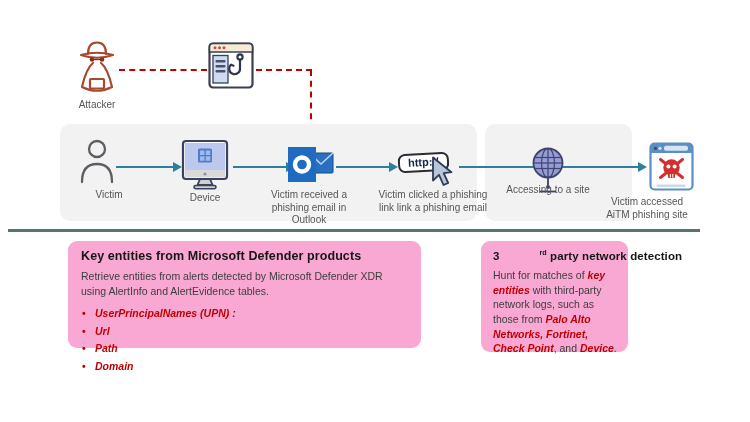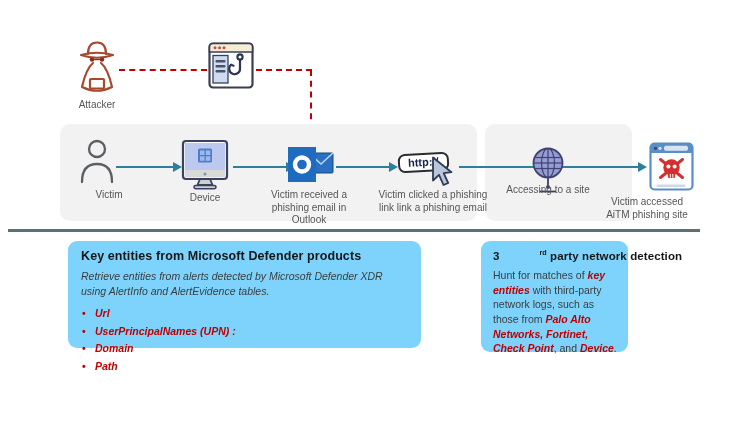--- a/index.html
+++ b/index.html
@@ -21,21 +21,21 @@
   .dash-h { position:absolute; height:0; border-top:2px dashed #c00000; }
   .dash-v { position:absolute; width:0; border-left:2px dashed #c00000; }
   .dash-head-down { position:absolute; width:0; height:0;
     border-top:8px solid #c00000; border-left:5px solid transparent; border-right:5px solid transparent; }
 
   .divider { position:absolute; background:#567471; }
 
   .http-badge { position:absolute; background:#fff; border:2px solid #2b2b33; border-radius:7px;
     font-size:11px; font-weight:bold; color:#14244a; padding:1px 8px 2px 8px; transform:rotate(-3deg); }
 
-  .panel { position:absolute; background:#7dd3fc; border-radius:9px; padding:8px 13px; }
+  .panel { position:absolute; background:#f9a8d4; border-radius:9px; padding:8px 13px; }
   .panel h3 { font-size:12.5px; color:#161616; letter-spacing:0.1px; }
   .panel .body { margin-top:6px; font-size:10.5px; line-height:1.4; color:#3d3d3d; }
   .panel-r h3 { font-size:11.5px; white-space:nowrap; }
   sup { font-size:0.62em;padding-left:40px; }
   .red { color:#c00000; font-weight:bold; font-style:italic; }
   ul.bullets { list-style:none; margin-top:8px; }
   ul.bullets li { position:relative; padding-left:14px; font-size:10.5px; line-height:1.38;
     color:#c00000; font-weight:bold; font-style:italic; margin-bottom:3px; }
   ul.bullets li::before { content:"\2022"; position:absolute; left:1px; top:0; font-style:normal; color:#c00000; }
 </style>
@@ -181,26 +181,26 @@
       </g>
       <rect x="7.5" y="42.5" width="29" height="2.4" rx="1.2" fill="#cdd9e8"></rect>
     </svg>
   </div>
   <div class="icon-label" style="left:604px; top:196px; width:86px;">Victim accessed AiTM phishing site</div>
 
   <div class="divider" style="left:8px; top:229px; width:731px; height:3px;"></div>
 
   <div class="panel" style="left:68px; top:241px; width:353px; height:107px;">
     <h3>Key entities from Microsoft Defender products</h3>
-    <div class="body" style="width:327px;font-style:italic;">Retrieve entities from alerts detected by Microsoft Defender XDR using AlertInfo and AlertEvidence tables.</div>
+    <div class="body" style="width:327px;">Retrieve entities from alerts detected by Microsoft Defender XDR using AlertInfo and AlertEvidence tables.</div>
     <ul class="bullets">
+        <li>UserPrincipalNames (UPN) :</li>
         <li>Url</li>
-        <li>UserPrincipalNames (UPN) :</li>
+        <li>Path</li>
         <li>Domain</li>
-        <li>Path</li>
       </ul>
   </div>
 
   <div class="panel panel-r" style="left:481px; top:241px; width:147px; height:111px; padding:8px 12px;">
     <h3><span>3</span><sup>rd</sup><span> party network detection</span></h3>
     <div class="body" style="width:124px;"><span>Hunt for matches of </span><span class="red">key entities</span><span> with third-party network logs, such as those from </span><span class="red">Palo Alto Networks, Fortinet, Check Point</span><span>, and </span><span class="red">Device</span><span>.</span></div>
   </div>
 
 </div>
 

